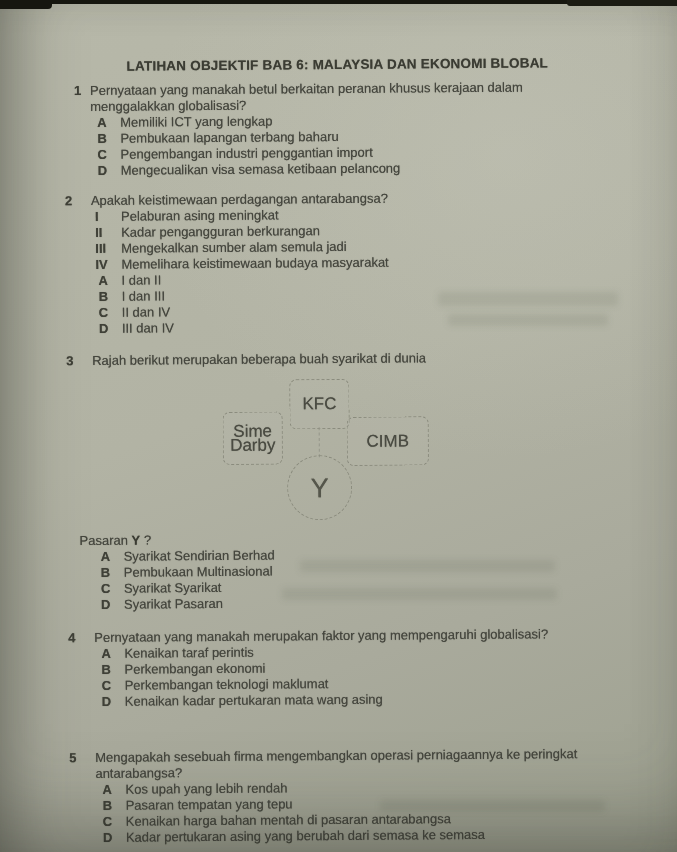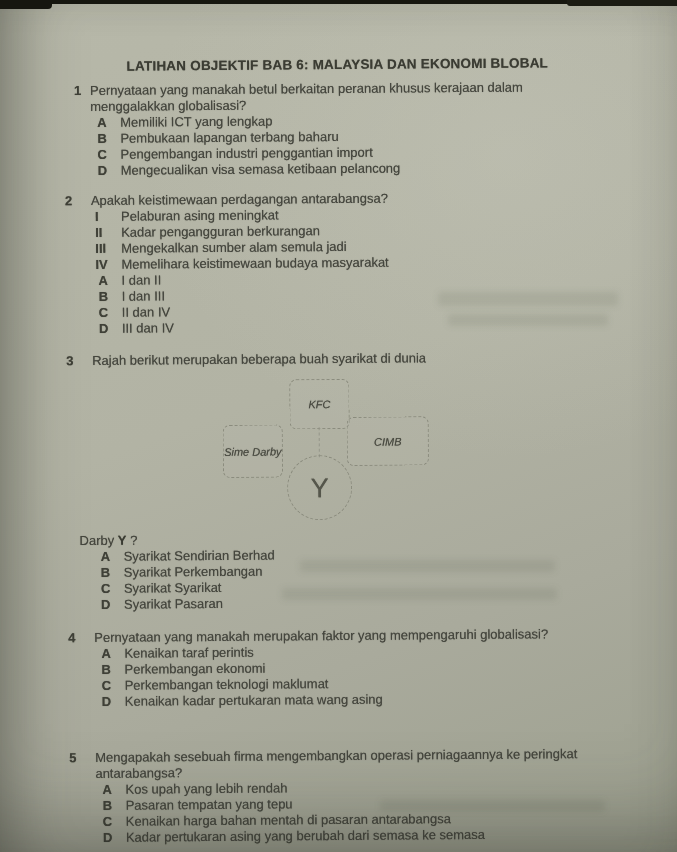--- a/index.html
+++ b/index.html
@@ -42,26 +42,25 @@
   .qbody { width:516px; }
   .stem { margin:0; }
   .opt, .stmt { display:flex; }
   .opt-letter { flex:none; width:30px; padding-left:7px; box-sizing:border-box; font-weight:700; color:#3f4037; }
   .stmt-numeral { flex:none; width:30px; padding-left:4px; box-sizing:border-box; font-weight:700; color:#3f4037; }
 
   .diagram { position:relative; height:150px; margin:8px 0 6px; }
   .dbox {
     position:absolute; border:1.4px dashed #8a8b7d; border-radius:7px;
     display:flex; align-items:center; justify-content:center; text-align:center;
-    font-size:11px; line-height:14px; color:#4a4b42;
+    font-size:17px; line-height:14px; color:#4a4b42;
     background:rgba(182,183,170,0.25);
-    font-style:italic;
   }
   .dbox-kfc  { left:197px; top:4px;  width:58px; height:48px; }
-  .dbox-sime { left:130px; top:49px; width:58px; height:51px; }
+  .dbox-sime { left:130px; top:36px; width:58px; height:51px; }
   .dbox-cimb { left:254px; top:42px; width:80px; height:47px; }
   .dcircle {
     position:absolute; left:194px; top:80px; width:63px; height:63px;
     border:1.4px dashed #8a8b7d; border-radius:50%;
     display:flex; align-items:center; justify-content:center;
     font-size:27px; color:#55564b; font-weight:400;
   }
   .dconnector { position:absolute; left:226px; top:52px; width:0; height:30px; border-left:1.2px dashed #95968a; }
   .sub-stem { margin:2px 0 0 -14px; font-size:13px; line-height:16px; }
   .sub-stem .bold-y { font-weight:700; color:#3a3b32; }
@@ -161,29 +160,29 @@
             <span>Sime Darby</span>
           </div>
           <div class="dbox dbox-cimb">
             <span>CIMB</span>
           </div>
           <div class="dcircle">
             <span>Y</span>
           </div>
         </div>
 
-        <p class="sub-stem"><span>Darby </span><span class="bold-y">Y</span><span> ?</span></p>
+        <p class="sub-stem"><span>Pasaran </span><span class="bold-y">Y</span><span> ?</span></p>
 
         <div class="opt">
           <span class="opt-letter">A</span>
           <span>Syarikat Sendirian Berhad</span>
         </div>
         <div class="opt">
           <span class="opt-letter">B</span>
-          <span>Syarikat Perkembangan</span>
+          <span>Pembukaan Multinasional</span>
         </div>
         <div class="opt">
           <span class="opt-letter">C</span>
           <span>Syarikat Syarikat</span>
         </div>
         <div class="opt">
           <span class="opt-letter">D</span>
           <span>Syarikat Pasaran</span>
         </div>
       </div>

